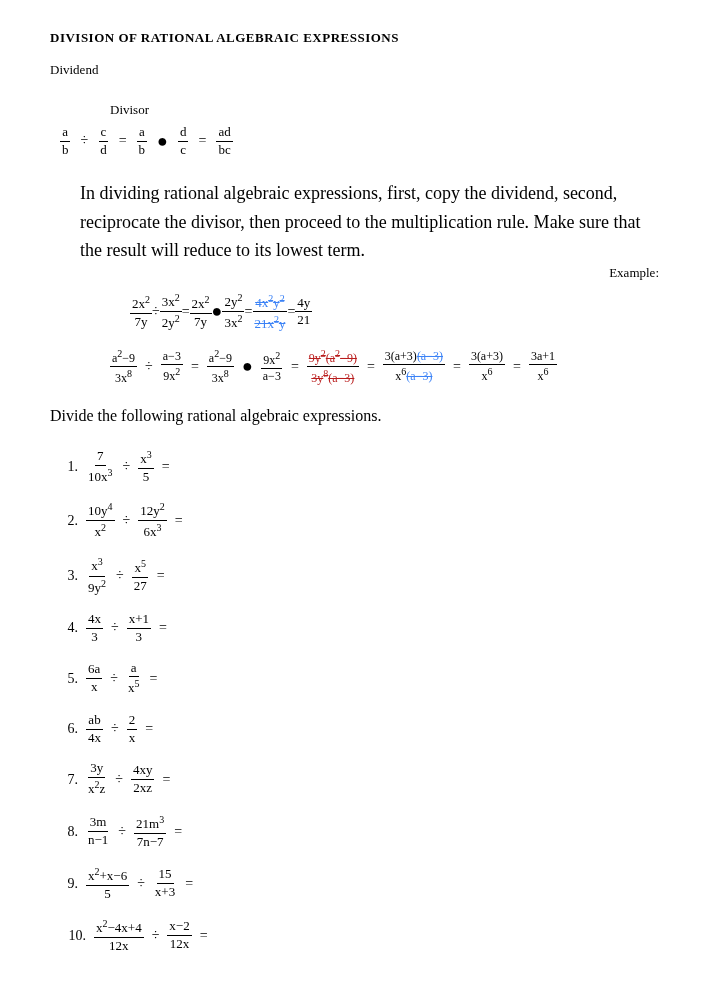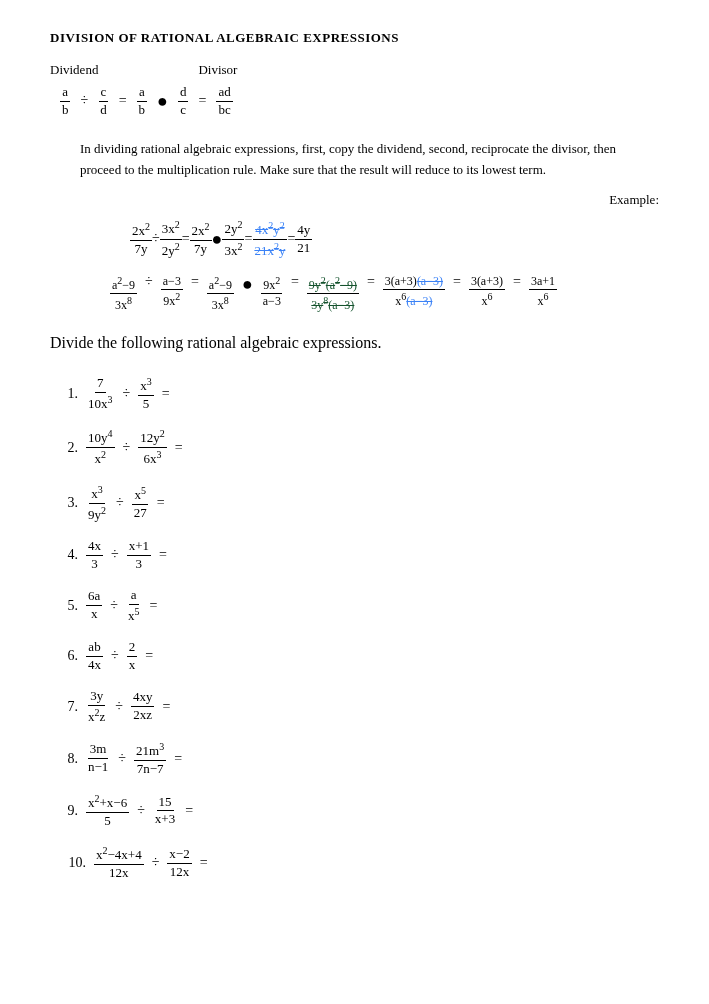--- a/index.html
+++ b/index.html
@@ -13,22 +13,23 @@
       padding: 30px 50px;
     }
     .title {
       font-weight: bold;
       font-size: 13px;
       letter-spacing: 0.5px;
       margin-bottom: 16px;
     }
     .formula-header {
       display: flex;
-      gap: 40px;
+      gap: 24px;
       margin-bottom: 6px;
+      flex-direction: column;
     }
     .formula-header span {
       font-size: 13px;
     }
     .main-formula {
       display: flex;
       align-items: center;
       gap: 10px;
       margin-bottom: 20px;
       margin-left: 10px;
@@ -47,44 +48,43 @@
     }
     .frac .den {
       padding: 0 2px;
       line-height: 1.3;
     }
     .op {
       font-size: 14px;
       vertical-align: middle;
     }
     .description {
-      font-size: 13px;
+      font-size: 18px;
       line-height: 1.6;
-      margin-bottom: 12px;
       padding-left: 30px;
     }
     .example-label {
       font-size: 13px;
       margin-bottom: 10px;
       text-align: right;
     }
     .example-row {
       display: flex;
       align-items: center;
       gap: 0;
       margin-bottom: 14px;
       margin-left: 80px;
       flex-wrap: wrap;
     }
     .strikethrough {
       text-decoration: line-through;
       color: #3b82f6;
     }
     .red {
-      color: #14532d;
+      color: #b91c1c;
       margin-top: 19px;
     }
     .dot {
       font-size: 18px;
       vertical-align: middle;
     }
     .problems-intro {
       font-size: 16px;
       margin-bottom: 23px;
     }
@@ -103,21 +103,21 @@
     }
     .equals {
       font-size: 14px;
     }
     sup {
       font-size: 10px;
       vertical-align: super;
     }
     .example2-row {
       display: flex;
-      align-items: flex-start;
+      align-items: center;
       gap: 8px;
       margin-bottom: 20px;
       margin-left: 60px;
       flex-wrap: wrap;
       font-size: 12px;
     }
     .small-frac {
       display: inline-flex;
       flex-direction: column;
       align-items: center;

